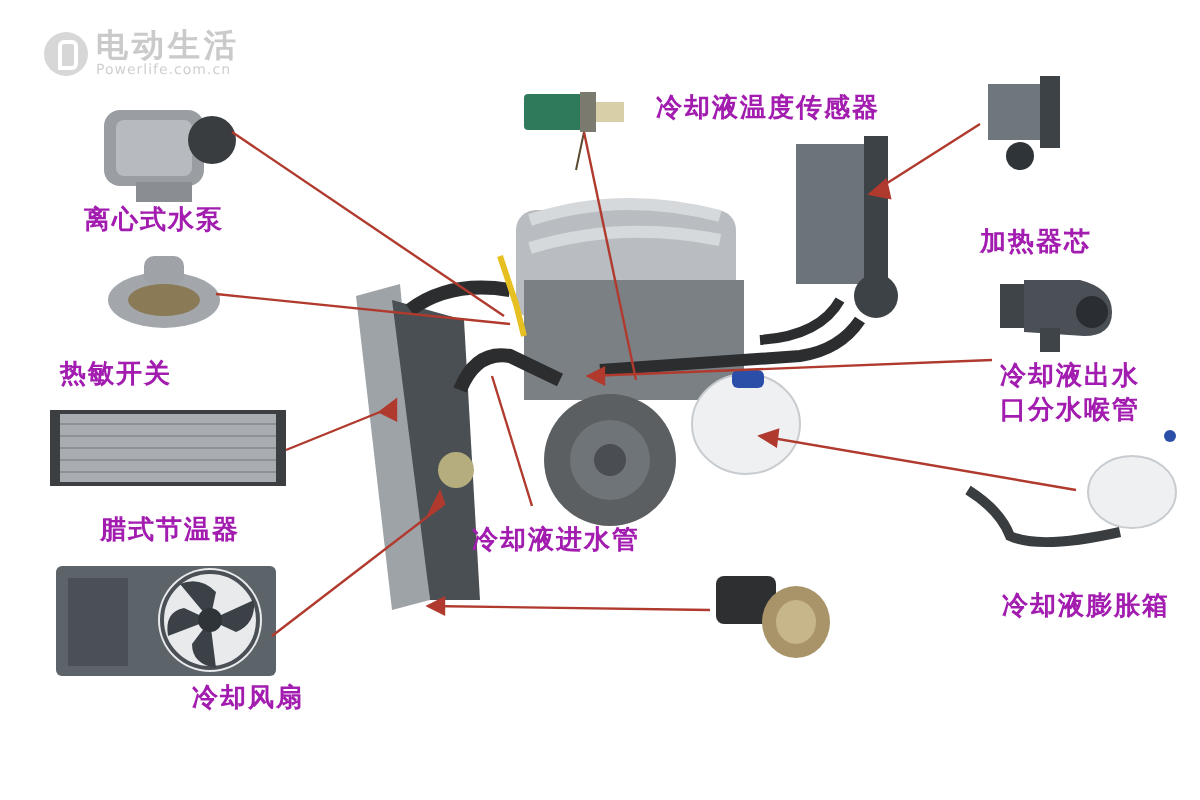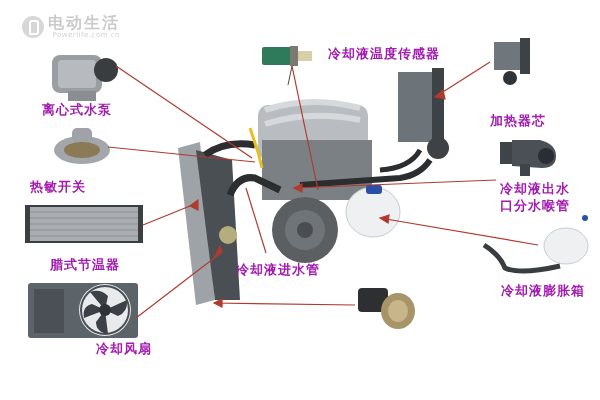--- a/index.html
+++ b/index.html
@@ -3,21 +3,21 @@
   <meta charset="utf-8">
   <style>
     html, body { margin: 0; padding: 0; background: #ffffff; }
     body { width: 600px; height: 400px; position: relative; overflow: hidden; font-family: "DejaVu Sans", sans-serif; }
     .stage { position: absolute; left: 0; top: 0; width: 600px; height: 400px; }
     .label { position: absolute; font-size: 13px; color: #a21caf; letter-spacing: 1px; white-space: nowrap; font-weight: bold; }
     .label.multi { white-space: pre; line-height: 17px; }
     .logo { position: absolute; left: 22px; top: 14px; display: flex; align-items: center; opacity: 0.55; }
     .logo-circle { width: 22px; height: 22px; border-radius: 50%; background: #b8b8b8; position: relative; margin-right: 4px; }
     .logo-circle::after { content: ""; position: absolute; left: 7px; top: 4px; width: 6px; height: 11px; border: 2px solid #fff; border-radius: 3px 3px 3px 0; }
-    .logo-text { display: flex; flex-direction: column; text-align: right; }
+    .logo-text { display: flex; flex-direction: column; }
     .logo-cn { font-size: 16px; color: #a0a0a0; font-weight: bold; letter-spacing: 2px; line-height: 17px; }
     .logo-url { font-size: 7px; color: #a8a8a8; line-height: 8px; letter-spacing: 0.5px; }
     svg { position: absolute; left: 0; top: 0; }
   </style>
 </head>
 <body>
 
 <div class="stage">
 
   <svg width="600" height="400" viewBox="0 0 600 400">
@@ -146,14 +146,14 @@
 
   <div class="label" style="left:42px; top:101px;">离心式水泵</div>
   <div class="label" style="left:30px; top:178px;">热敏开关</div>
   <div class="label" style="left:50px; top:256px;">腊式节温器</div>
   <div class="label" style="left:56px; top:340px;margin-left:40px;">冷却风扇</div>
   <div class="label" style="left:328px; top:45px;">冷却液温度传感器</div>
   <div class="label" style="left:490px; top:112px;">加热器芯</div>
   <div class="label multi" style="left:500px; top:180px;">冷却液出水
 口分水喉管</div>
   <div class="label" style="left:236px; top:261px;">冷却液进水管</div>
-  <div class="label" style="left:501px; top:282px;">冷却液膨胀箱</div>
+  <div class="label" style="left:501px; top:294px;">冷却液膨胀箱</div>
 </div>
 
 </body></html>

